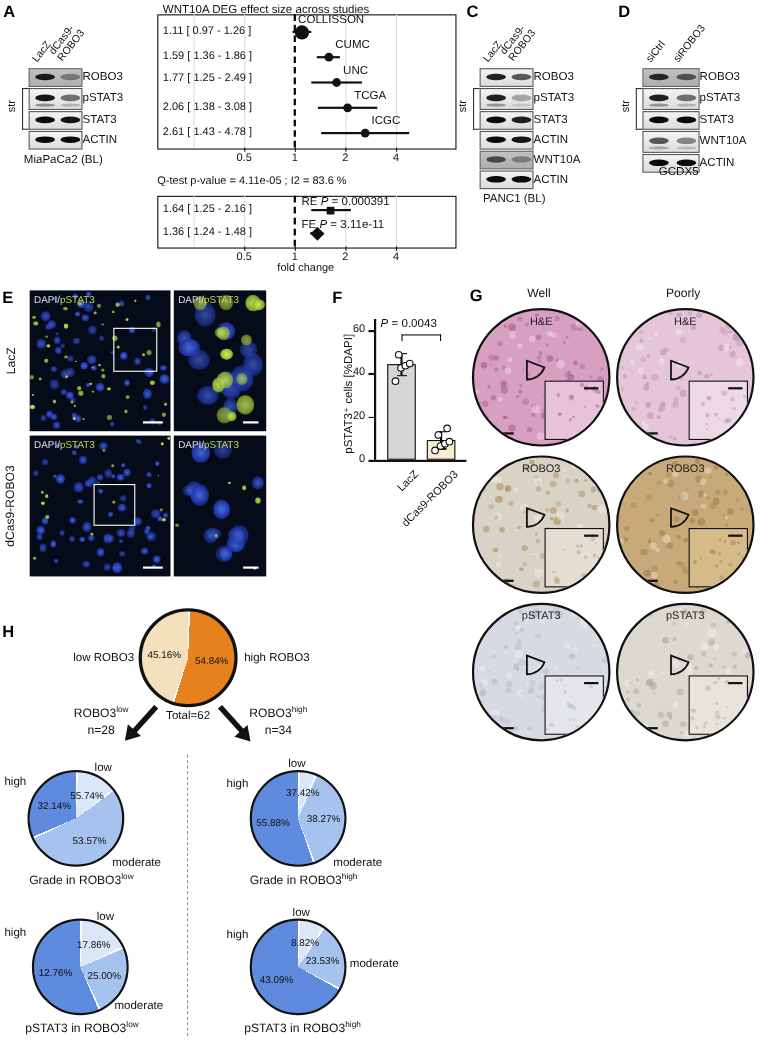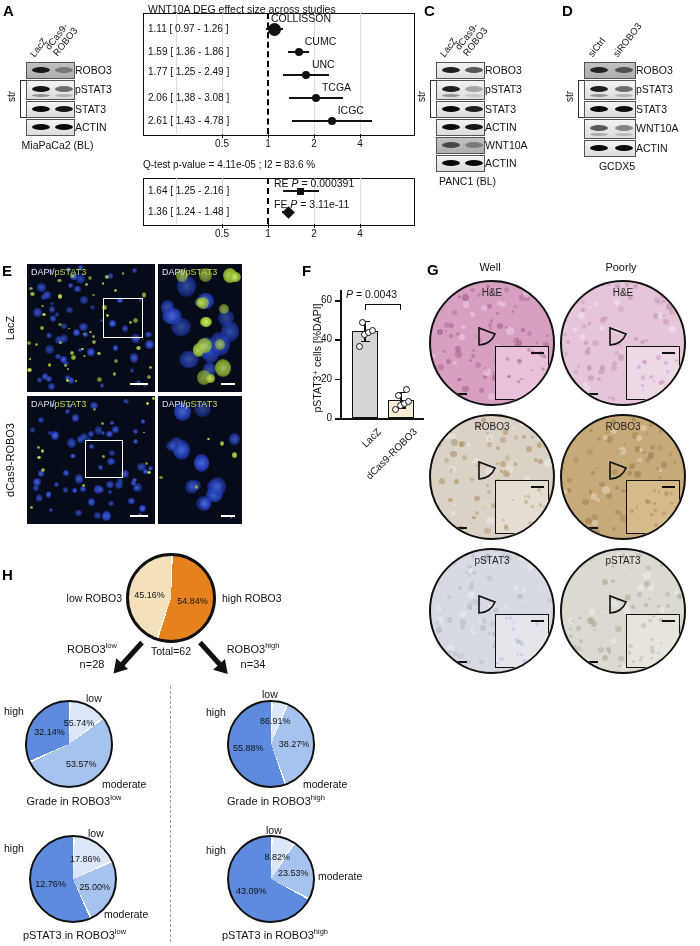--- a/index.html
+++ b/index.html
@@ -181,21 +181,21 @@
         <div class="band band2" style="left: 30px; top: 13px; opacity: 0.18;"></div>
       </div>
       <span class="blot-row-label" style="left: 76px; top: 96px;">WNT10A</span>
       <div class="blot-box blot-light" style="left: 24px; top: 114px; width: 50px; height: 15px;">
         <div class="band" style="left: 5px; top: 3.5px; opacity: 1;"></div>
         <div class="band" style="left: 30px; top: 3.5px; opacity: 1;"></div>
       </div>
       <span class="blot-row-label" style="left: 76px; top: 115.5px;">ACTIN</span>
       <div class="bracket" style="left: 18px; top: 54px; height: 36px;"></div>
       <span class="str-label" style="left: 4px; top: 65px;">str</span>
-      <span class="blot-caption" style="left: 10px; top: 134px; width: 94px;">GCDX5</span>
+      <span class="blot-caption" style="left: 10px; top: 124px; width: 94px;">GCDX5</span>
     </div>
 
   <span class="ftext" style="left:148px;top:3px;font-size:10.5px;z-index:3;position:absolute">WNT10A DEG effect size across studies</span>
   <div id="panelB">
       <div class="fbox" style="left: 13px; top: 13px; width: 270px; height: 121px;"></div>
       <div class="fgrid" style="left: 46px; top: 13px; height: 121px;"></div>
       <div class="fgrid" style="left: 92px; top: 13px; height: 121px;"></div>
       <div class="fgrid" style="left: 184px; top: 13px; height: 121px;"></div>
       <div class="fgrid" style="left: 230px; top: 13px; height: 121px;"></div>
       <div class="fdash" style="left: 137px; top: 13px; height: 121px;"></div>
@@ -243,20 +243,21 @@
       <span class="fname" style="left: 207.666px; top: 104px;">ICGC</span>
       <span class="ftext" style="left: 13px; top: 159px;">Q-test p-value =  4.11e-05 ; I2 = 83.6 %</span>
       <span class="ftext" style="left: 18px; top: 185px;">1.64 [ 1.25 - 2.16 ]</span>
       <div class="fline" style="left: 152.809px; top: 190.2px; width: 36.2987px;"></div>
       <span class="fname" style="left: 144px; top: 177px;"><span>RE  </span><span class="it">P</span><span> = 0.000391</span></span>
       <div class="fsq" style="left: 167.33px; top: 187.5px;"></div>
       <span class="ftext" style="left: 18px; top: 206px;">1.36 [ 1.24 - 1.48 ]</span>
       <div class="fline" style="left: 152.276px; top: 211.2px; width: 11.7418px;"></div>
       <span class="fname" style="left: 144px; top: 198px;"><span>FE  </span><span class="it">P</span><span> = 3.11e-11</span></span>
       <div class="fdia" style="left: 153.906px; top: 207.5px;"></div>
+      <span class="ftext" style="left: 13px; top: 238px; width: 270px; text-align: center;">fold change</span>
     </div>
 
   <div class="vwrap" style="left:2px;top:264px;width:16px;height:128px">
       <span class="vlabel">LacZ</span>
     </div>
   <div class="vwrap" style="left:2px;top:396px;width:16px;height:128px">
       <span class="vlabel">dCas9-ROBO3</span>
     </div>
   <div id="e_tl" class="if-img" style="left:27px;top:264px;width:128px;height:128px">
       <div class="dotB" style="width: 6.45207px; height: 6.60896px; left: 14.0357px; top: 29.6549px; opacity: 0.749444;"></div>
@@ -570,21 +571,21 @@
       <span class="piepct" style="left: 52.0255px; top: 21.189px;">55.74%</span>
       <span class="piepct" style="left: 54.2856px; top: 61.5621px;">53.57%</span>
       <span class="piepct" style="left: 22.4418px; top: 29.7083px;">32.14%</span>
     </div>
   <span class="pie-out" style="left:86px;top:692px">low</span>
   <span class="pie-out" style="left:4px;top:705px">high</span>
   <span class="pie-out" style="left:102px;top:778px">moderate</span>
   <div class="pie-title" style="left:8px;top:795px;width:132px"><span>Grade in ROBO3</span><span class="supr">low</span></div>
 
   <div class="pie-circle" id="pie_grade_high" style="left: 227px; top: 700px; width: 84px; height: 84px; background: conic-gradient(rgb(255, 255, 255) 0%, rgb(255, 255, 255) 0.7%, rgb(219, 231, 248) 0.7%, rgb(219, 231, 248) 5.87824%, rgb(255, 255, 255) 5.87824%, rgb(255, 255, 255) 6.57824%, rgb(166, 195, 239) 6.57824%, rgb(166, 195, 239) 44.1368%, rgb(255, 255, 255) 44.1368%, rgb(255, 255, 255) 44.8368%, rgb(94, 139, 221) 44.8368%, rgb(94, 139, 221) 100%);">
-      <span class="piepct" style="left: 46.2417px; top: 19.2928px;">86.91%</span>
+      <span class="piepct" style="left: 46.2417px; top: 19.2928px;">37.42%</span>
       <span class="piepct" style="left: 65.1px; top: 42.0109px;">38.27%</span>
       <span class="piepct" style="left: 19.2908px; top: 46.231px;">55.88%</span>
     </div>
   <span class="pie-out" style="left:262px;top:688px">low</span>
   <span class="pie-out" style="left:206px;top:706px">high</span>
   <span class="pie-out" style="left:303px;top:778px">moderate</span>
   <div class="pie-title" style="left:206px;top:795px;width:140px"><span>Grade in ROBO3</span><span class="supr">high</span></div>
 
   <div class="pie-circle" id="pie_pstat3_low" style="left: 29px; top: 835px; width: 84px; height: 84px; background: conic-gradient(rgb(255, 255, 255) 0%, rgb(255, 255, 255) 0.7%, rgb(219, 231, 248) 0.7%, rgb(219, 231, 248) 17.86%, rgb(255, 255, 255) 17.86%, rgb(255, 255, 255) 18.56%, rgb(166, 195, 239) 18.56%, rgb(166, 195, 239) 42.86%, rgb(255, 255, 255) 42.86%, rgb(255, 255, 255) 43.56%, rgb(94, 139, 221) 43.56%, rgb(94, 139, 221) 100%);">
       <span class="piepct" style="left: 54.2917px; top: 22.4418px;">17.86%</span>

